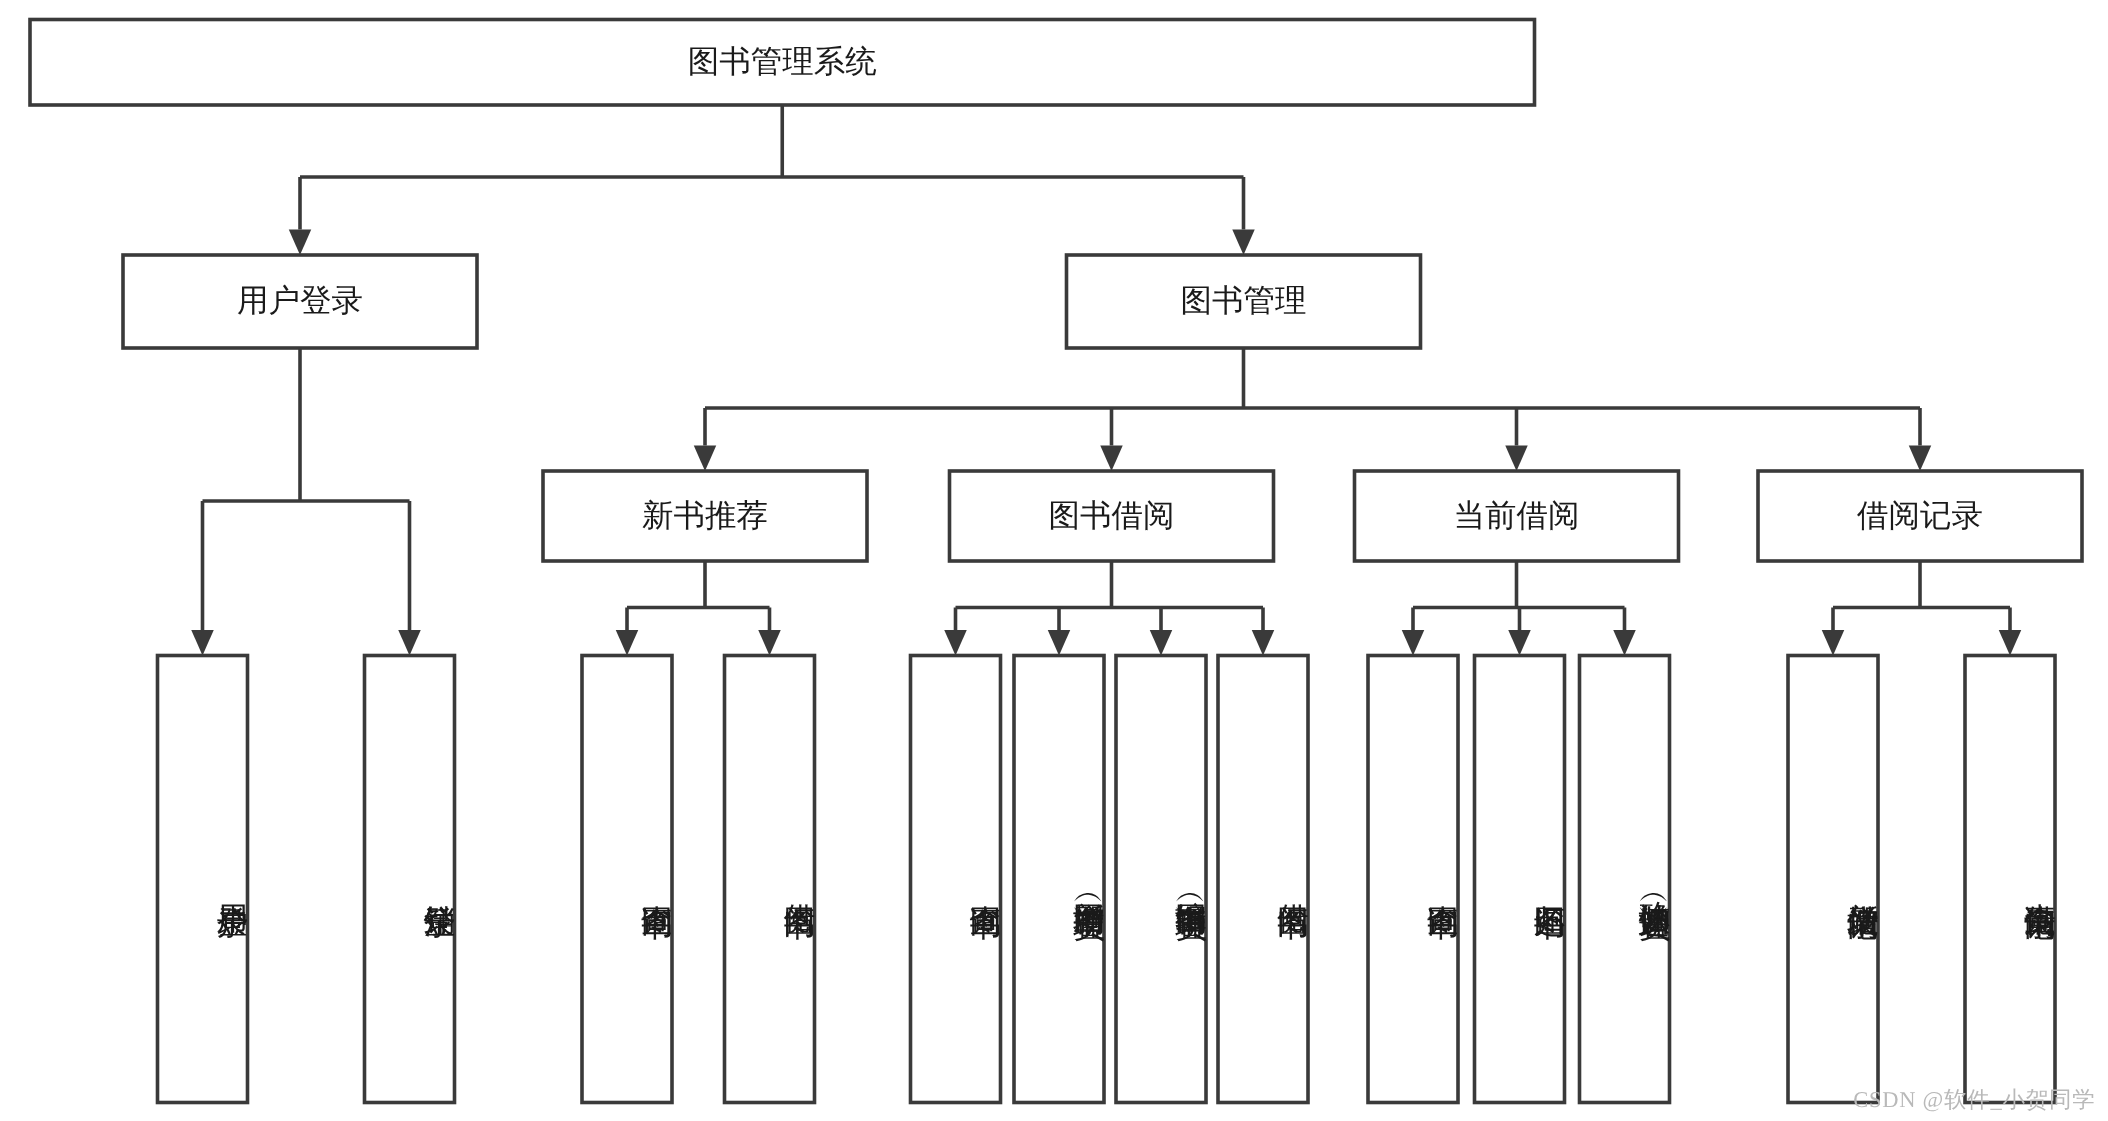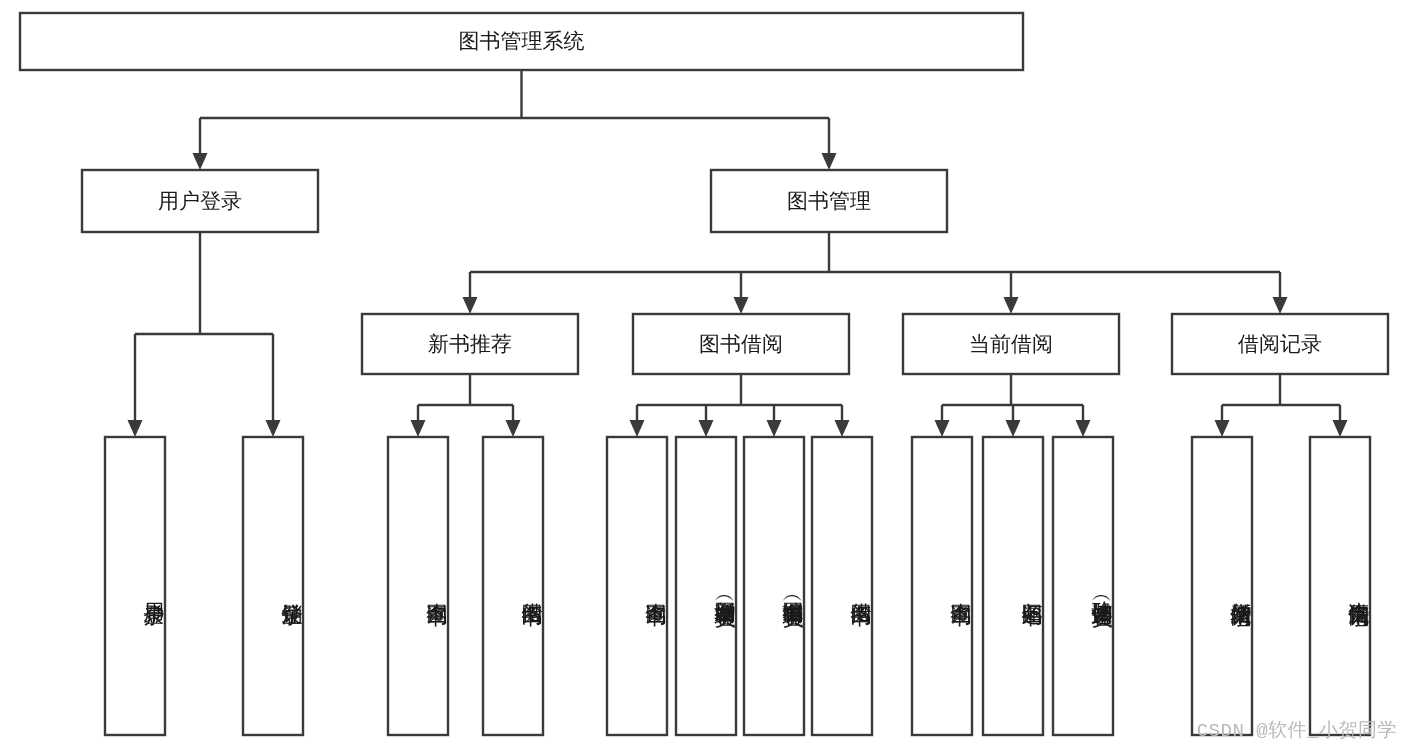--- a/index.html
+++ b/index.html
@@ -67,22 +67,22 @@
     writing-mode: vertical-rl;
     text-orientation: upright;
     letter-spacing: 1px;
     white-space: nowrap;
     pointer-events: none;
   }
   .watermark {
     position: absolute;
     right: 8px;
     bottom: 4px;
-    font-family: Liberation Mono, monospace;
-    font-size: 19px;
+    font-family: Liberation Serif, serif;
+    font-size: 15px;
     color: #b9b9b9;
     letter-spacing: 0.5px;
     user-select: none;
   }
 </style>
 </head>
 <body>
 
 <div id="diagram-root">
   <svg id="flow-svg" viewBox="0 0 1405 747" xmlns="http://www.w3.org/2000/svg">

